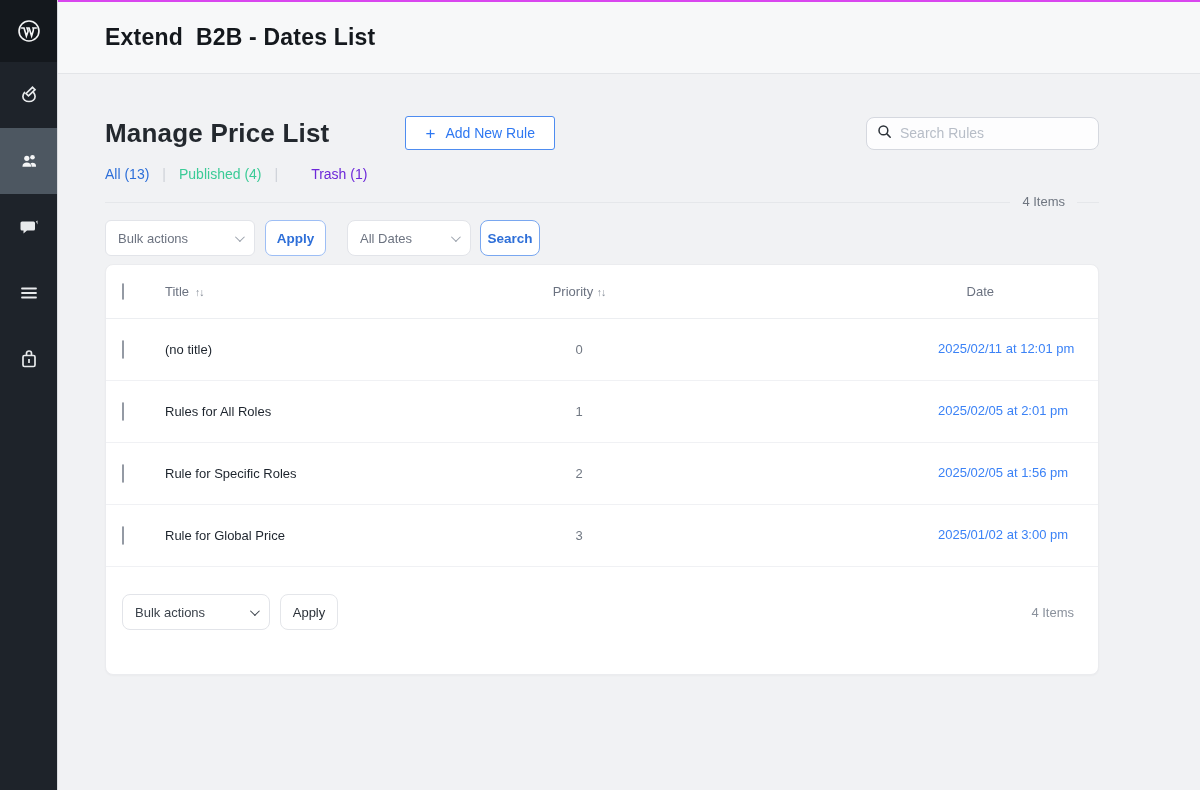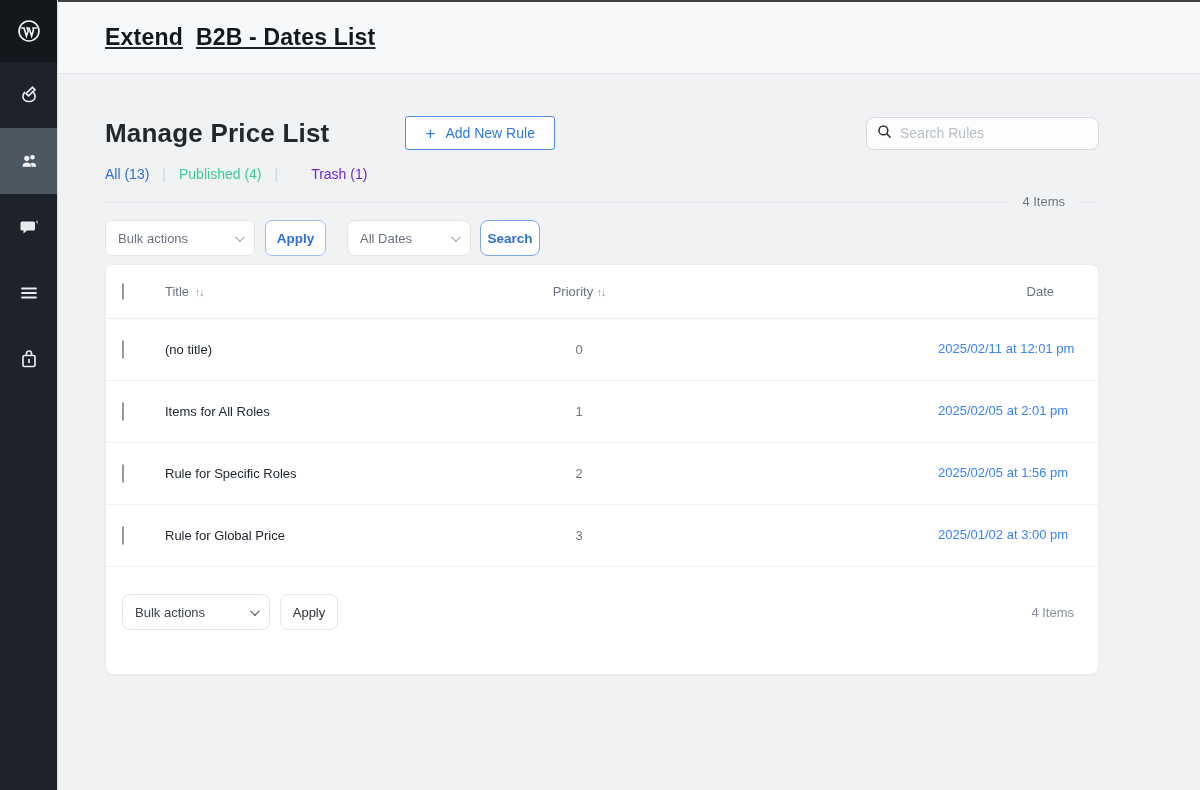--- a/index.html
+++ b/index.html
@@ -9,21 +9,21 @@
 
   
   .sidebar { width:57px; height:790px; background:#1e232a; flex:0 0 57px; display:flex; flex-direction:column; }
   .logo-cell { height:62px; background:#14181d; display:flex; align-items:center; justify-content:center; }
   .nav-item { height:66px; display:flex; align-items:center; justify-content:center; cursor:pointer; }
   .nav-item.active { background:#4d5761; }
   .sidebar svg { display:block; }
 
   
   .content { flex:1; height:790px; border-left:1px solid #d9dbdf; display:flex; flex-direction:column; }
-  .topbar { height:74px; background:#f7f8f9; border-top:2px solid #404040; border-bottom:1px solid #e3e5e8; display:flex; align-items:center; padding-left:47px; flex:0 0 74px;text-decoration:underline; }
+  .topbar { height:74px; background:#f7f8f9; border-top:2px solid #d946ef; border-bottom:1px solid #e3e5e8; display:flex; align-items:center; padding-left:47px; flex:0 0 74px; }
   .topbar h1 { font-size:23px; font-weight:700; color:#14181d; letter-spacing:.2px; display:flex; gap:13px; }
 
   .page { width:994px; margin-left:47px; }
 
   .page-head { margin-top:42px; display:flex; align-items:center;gap:24px; }
   .page-head h2 { font-size:26px; font-weight:700; color:#23282e; letter-spacing:.2px; }
   .add-btn { margin-left:52px; height:34px; padding:0 19px; background:#fff; border:1px solid #4e8cf0; border-radius:3px; color:#2e78f2; font-size:14px; font-weight:500; display:inline-flex; align-items:center; gap:10px; cursor:pointer; font-family:inherit; }
   .add-btn .plus { font-size:17px; font-weight:400; line-height:1; }
   .search-wrap { margin-left:auto; width:233px; height:33px; background:#fdfdfe; border:1px solid #d5d8df; border-radius:8px; display:flex; align-items:center; padding:0 10px; gap:8px; }
   .search-wrap input { border:none; outline:none; background:transparent; font-size:14px; color:#3c434c; width:150px; font-family:inherit; }
@@ -49,21 +49,21 @@
 
   
   .card { margin-top:8px; background:#fff; border:1px solid #ebecef; border-radius:8px; box-shadow:0 1px 2px rgba(20,24,31,.03); }
   .trow { display:grid; grid-template-columns:46px 362px 130px 1fr; align-items:center; }
   .thead { height:54px; border-bottom:1px solid #eceef1; color:#6b7280; font-size:13px; }
   .cell-check { padding-left:16px; }
   .checkbox { width:14px; height:14px; border:1.5px solid #949aa4; border-radius:3.5px; background:#fff; cursor:pointer; }
   .cell-title { padding-left:13px; display:flex; align-items:center; gap:6px; }
   .cell-priority { text-align:center; }
   .sort { font-size:10.5px; color:#8a919c; letter-spacing:-1px; }
-  .thead .cell-date { justify-self:end; padding-right:44px; color:#6b7280; }
+  .thead .cell-date { justify-self:end; padding-right:104px; color:#6b7280; }
 
   .row { height:62px; border-bottom:1px solid #f0f1f4; }
   .row .cell-title { color:#1d242d; font-size:13px; font-weight:500; }
   .row .cell-priority { color:#717883; font-size:13px; }
   .cell-date-val { margin-left:auto; width:140px; margin-right:20px; color:#3b82f6; font-size:13px; line-height:18.5px; }
 
   .tfoot { display:flex; align-items:center; padding:27px 24px 44px 16px; }
   .tfoot .sel { width:148px; border-radius:8px; color:#3c434c; }
   .tfoot .sel .chev { border-color:#3c434c; }
   .btn-apply-bottom { margin-left:10px; width:58px; height:36px; background:#fff; border:1px solid #e4e6ea; border-radius:8px; color:#2b3138; font-size:13px; font-weight:500; cursor:pointer; font-family:inherit; }
@@ -199,21 +199,21 @@
 
         <div class="trow row">
           <div class="cell-check"><span class="checkbox"></span></div>
           <div class="cell-title">(no title)</div>
           <div class="cell-priority">0</div>
           <div class="cell-date-val">2025/02/11 at 12:01 pm</div>
         </div>
 
         <div class="trow row">
           <div class="cell-check"><span class="checkbox"></span></div>
-          <div class="cell-title">Items for All Roles</div>
+          <div class="cell-title">Rules for All Roles</div>
           <div class="cell-priority">1</div>
           <div class="cell-date-val">2025/02/05 at 2:01 pm</div>
         </div>
 
         <div class="trow row">
           <div class="cell-check"><span class="checkbox"></span></div>
           <div class="cell-title">Rule for Specific Roles</div>
           <div class="cell-priority">2</div>
           <div class="cell-date-val">2025/02/05 at 1:56 pm</div>
         </div>

